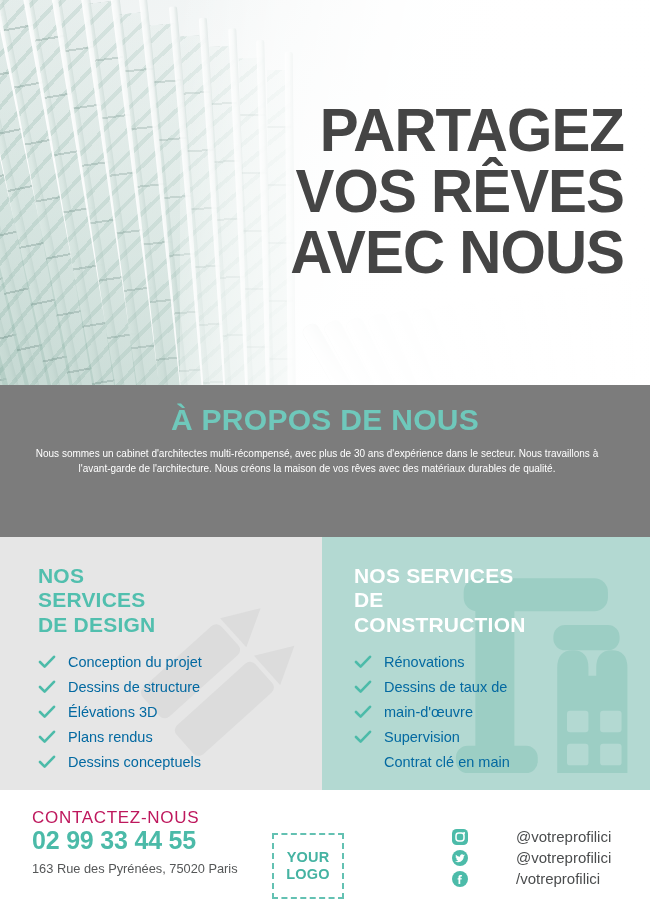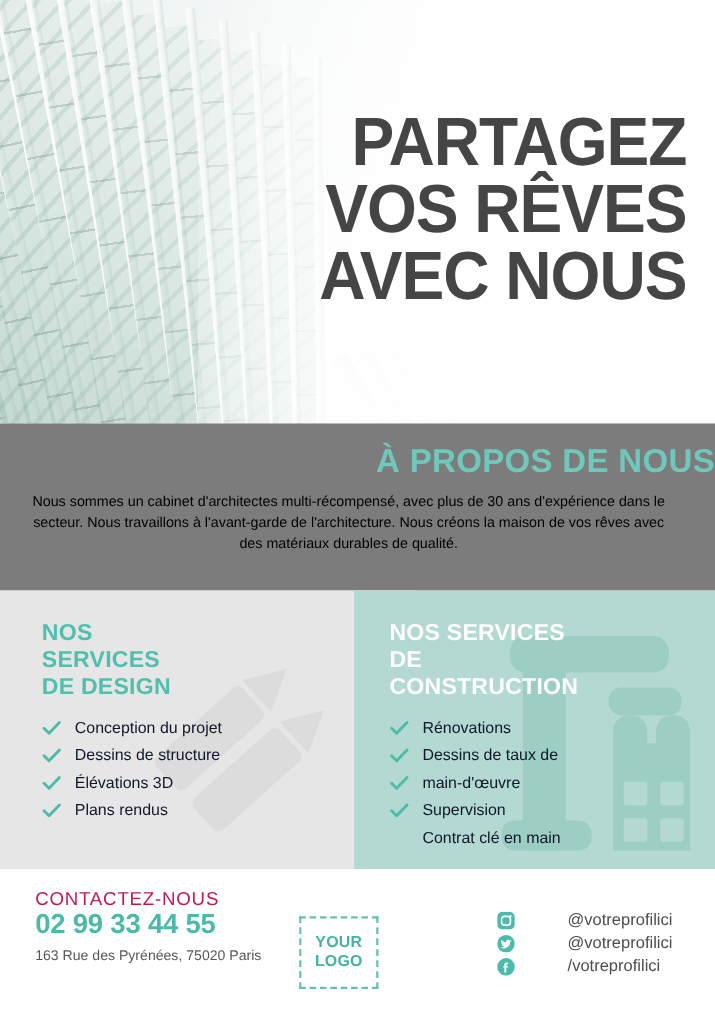--- a/index.html
+++ b/index.html
@@ -101,29 +101,28 @@
     color:#ffffff;
     text-align:center;
   }
   .about-title{
     margin:0;
     padding-top:18px;
     font-size:30px;
     font-weight:800;
     letter-spacing:.3px;
     color:#6fc8bb;
-    text-align:right;
   }
   .about-body{
     margin:0;
     padding:10px 42px 0 26px;
-    font-size:13px;
+    font-size:10px;
     line-height:1.46;
     font-weight:400;
-    color:#000000;
+    color:#ffffff;
   }
 
   
   .services{
     position:absolute; left:0; top:537px; width:650px; height:253px;
     background:#ffffff;
   }
   .col{
     position:absolute; top:0; height:253px; overflow:hidden;
   }
@@ -149,21 +148,21 @@
     position:relative;
     list-style:none;
     margin:0;
     padding:12px 0 0 0;
   }
   ul.svc li{
     display:flex;
     align-items:center;
     height:25px;
     font-size:14.5px;
-    color:#0f172a;
+    color:#0369a1;
     font-weight:400;
   }
   .col-left ul.svc li{ padding-left:38px; }
   .col-right ul.svc li{ padding-left:32px; }
   .tick{
     width:30px; flex:0 0 30px;
     display:inline-block;
     position:relative;
   }
   .tick svg{display:block;}
@@ -358,20 +357,28 @@
             <span class="svc-label">Élévations 3D</span>
           </li>
           <li>
             <span class="tick">
               <svg width="18" height="14" viewBox="0 0 18 14" aria-hidden="true">
                 <path d="M2 7 L6.6 11.6 L16 1.8" fill="none" stroke="#4cbba9" stroke-width="2.6" stroke-linecap="round" stroke-linejoin="round"></path>
               </svg>
             </span>
             <span class="svc-label">Plans rendus</span>
           </li>
+          <li>
+            <span class="tick">
+              <svg width="18" height="14" viewBox="0 0 18 14" aria-hidden="true">
+                <path d="M2 7 L6.6 11.6 L16 1.8" fill="none" stroke="#4cbba9" stroke-width="2.6" stroke-linecap="round" stroke-linejoin="round"></path>
+              </svg>
+            </span>
+            <span class="svc-label">Dessins conceptuels</span>
+          </li>
         </ul>
     </div>
 
     <div class="col col-right">
       <svg class="wm" width="215" height="230" viewBox="0 0 110 118" style="left:118px;top:10px;">
         <g fill="#9ccec4">
 
           <rect x="18" y="16" width="20" height="100" rx="5"></rect>
 
           <rect x="12" y="16" width="74" height="17" rx="7"></rect>

